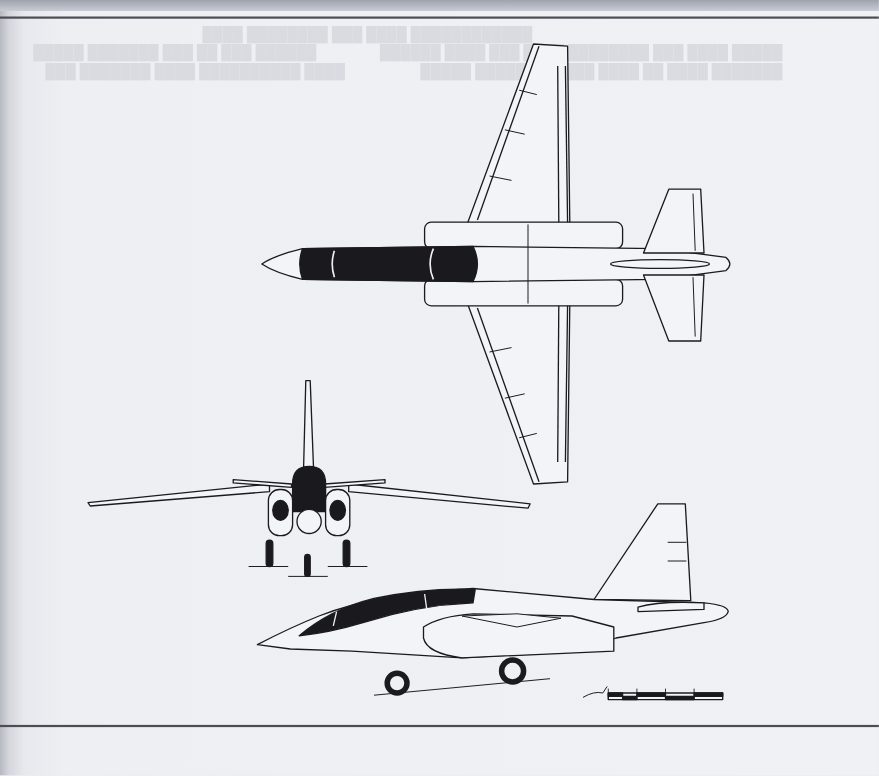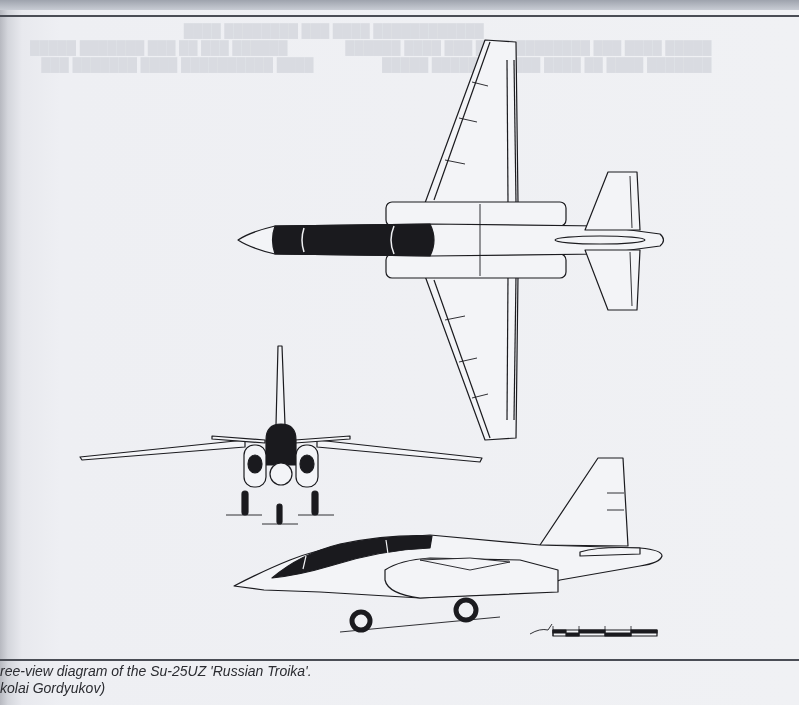--- a/index.html
+++ b/index.html
@@ -125,17 +125,13 @@
         <rect x="579" y="630" width="26" height="3" fill="#1a1a1e"></rect>
         <rect x="605" y="633" width="26" height="3" fill="#1a1a1e"></rect>
         <rect x="631" y="630" width="26" height="3" fill="#1a1a1e"></rect>
         <path d="M553,626 L553,636 M579,626 L579,636 M605,626 L605,636 M631,626 L631,636" stroke-width="0.8"></path>
       </g>
     </g>
   </svg>
 
   <div class="bottom-rule"></div>
 
-  <div class="caption">
-    <div>ree-view diagram of the Su-25UZ 'Russian Troika'.</div>
-    <div>kolai Gordyukov)</div>
-  </div>
 </div>
 
 </body></html>

